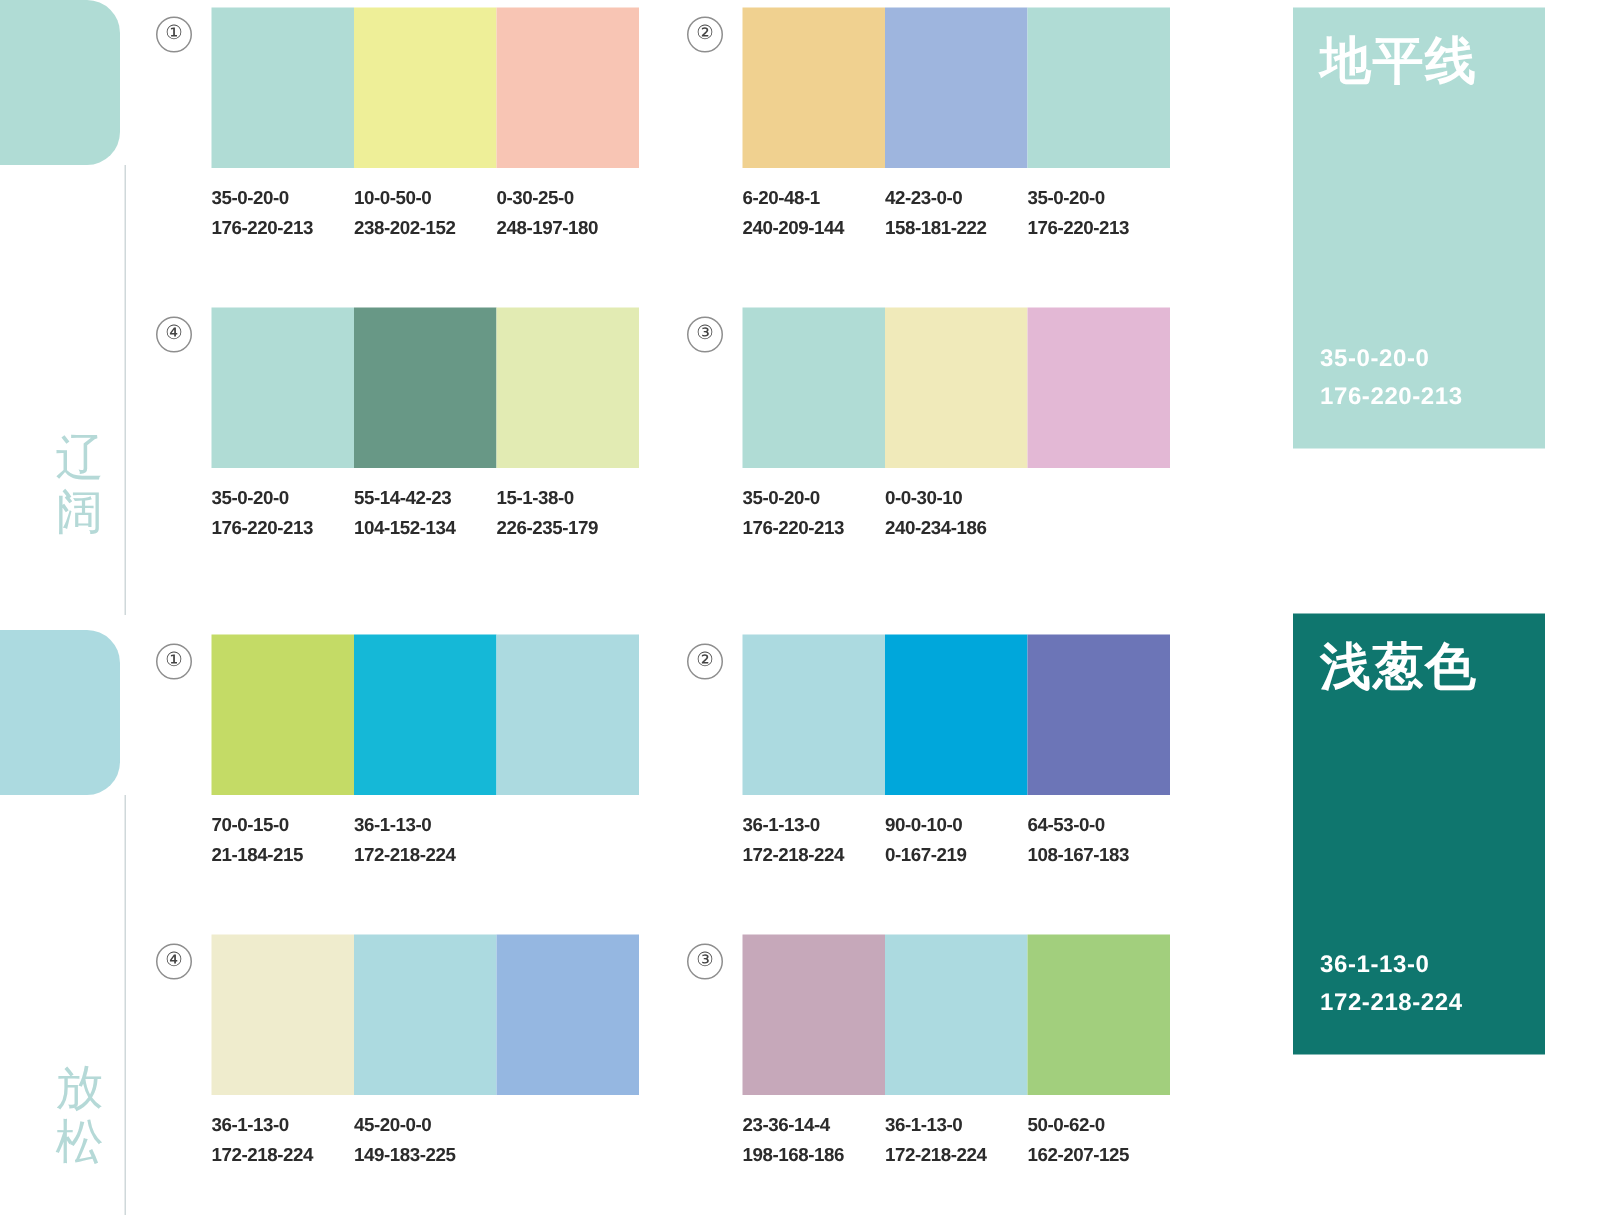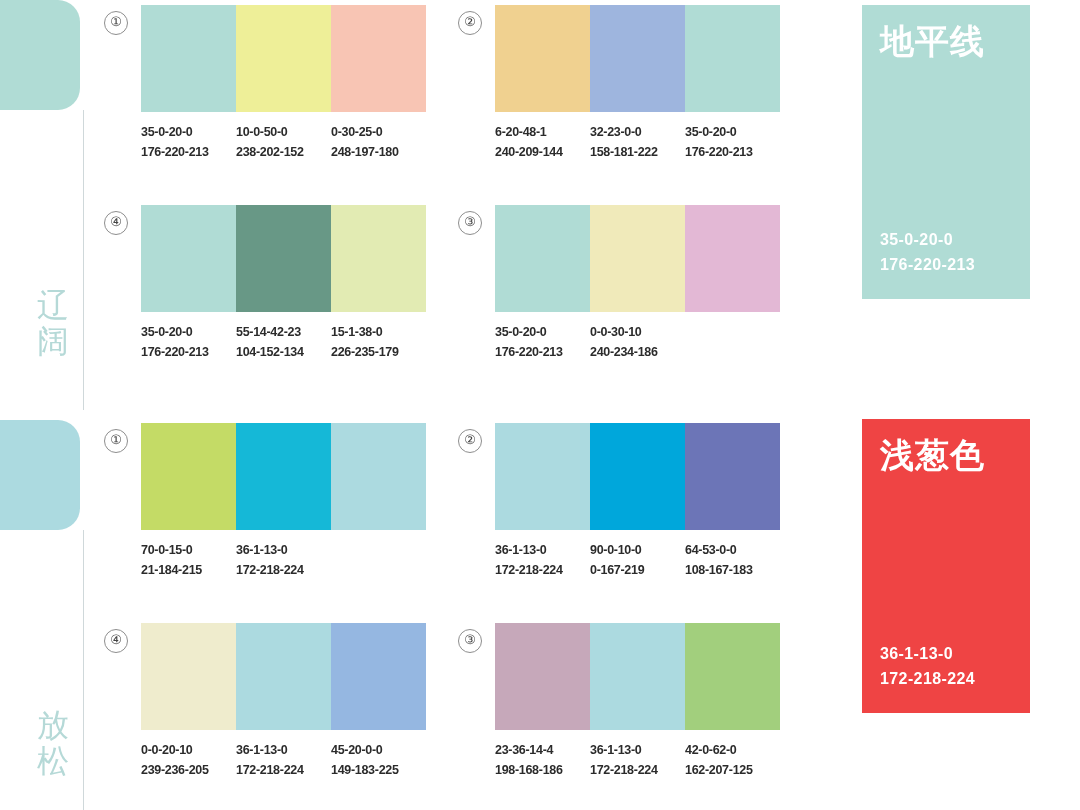--- a/index.html
+++ b/index.html
@@ -181,21 +181,21 @@
         <div class="sw" style="background: rgb(240, 209, 144);"></div>
         <div class="sw" style="background: rgb(158, 181, 222);"></div>
         <div class="sw" style="background: rgb(176, 220, 213);"></div>
       </div>
       <div class="pal-codes">
         <div class="code-col">
           <span class="code-cmyk">6-20-48-1</span>
           <span class="code-rgb">240-209-144</span>
         </div>
         <div class="code-col">
-          <span class="code-cmyk">32-23-0-0</span>
+          <span class="code-cmyk">42-23-0-0</span>
           <span class="code-rgb">158-181-222</span>
         </div>
         <div class="code-col">
           <span class="code-cmyk">35-0-20-0</span>
           <span class="code-rgb">176-220-213</span>
         </div>
       </div>
     </div>
     <div class="palette" style="left: 104px; top: 200px;">
       <div class="pal-num">④</div>
@@ -292,24 +292,20 @@
     </div>
     <div class="palette" style="left: 104px; top: 618px;">
       <div class="pal-num">④</div>
       <div class="pal-swatches">
         <div class="sw" style="background: rgb(239, 236, 205);"></div>
         <div class="sw" style="background: rgb(172, 218, 224);"></div>
         <div class="sw" style="background: rgb(149, 183, 225);"></div>
       </div>
       <div class="pal-codes">
         <div class="code-col">
-          <span class="code-cmyk">0-0-20-10</span>
-          <span class="code-rgb">239-236-205</span>
-        </div>
-        <div class="code-col">
           <span class="code-cmyk">36-1-13-0</span>
           <span class="code-rgb">172-218-224</span>
         </div>
         <div class="code-col">
           <span class="code-cmyk">45-20-0-0</span>
           <span class="code-rgb">149-183-225</span>
         </div>
       </div>
     </div>
     <div class="palette" style="left: 458px; top: 618px;">
@@ -322,25 +318,25 @@
       <div class="pal-codes">
         <div class="code-col">
           <span class="code-cmyk">23-36-14-4</span>
           <span class="code-rgb">198-168-186</span>
         </div>
         <div class="code-col">
           <span class="code-cmyk">36-1-13-0</span>
           <span class="code-rgb">172-218-224</span>
         </div>
         <div class="code-col">
-          <span class="code-cmyk">42-0-62-0</span>
+          <span class="code-cmyk">50-0-62-0</span>
           <span class="code-rgb">162-207-125</span>
         </div>
       </div>
     </div>
-    <div class="feature" style="top: 419px; background: #ef4444;">
+    <div class="feature" style="top: 409px; background: #0f766e;">
       <div class="feature-name">浅葱色</div>
       <div class="feature-codes">
         <span>36-1-13-0</span>
         <span>172-218-224</span>
       </div>
     </div>
   </div>
 
 </body></html>

